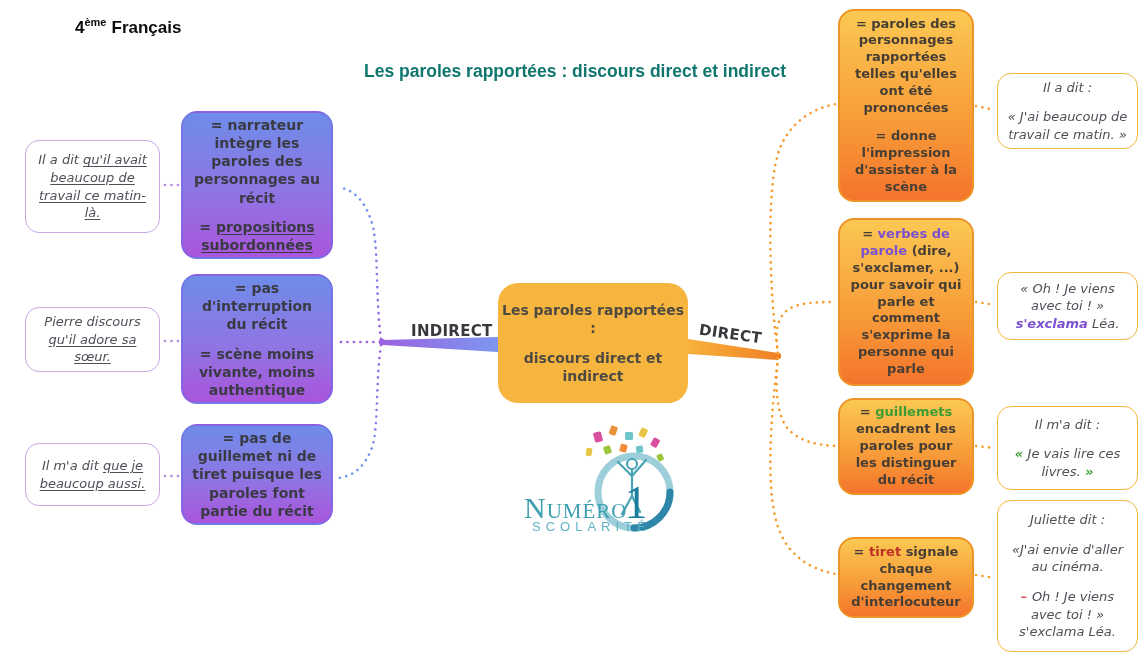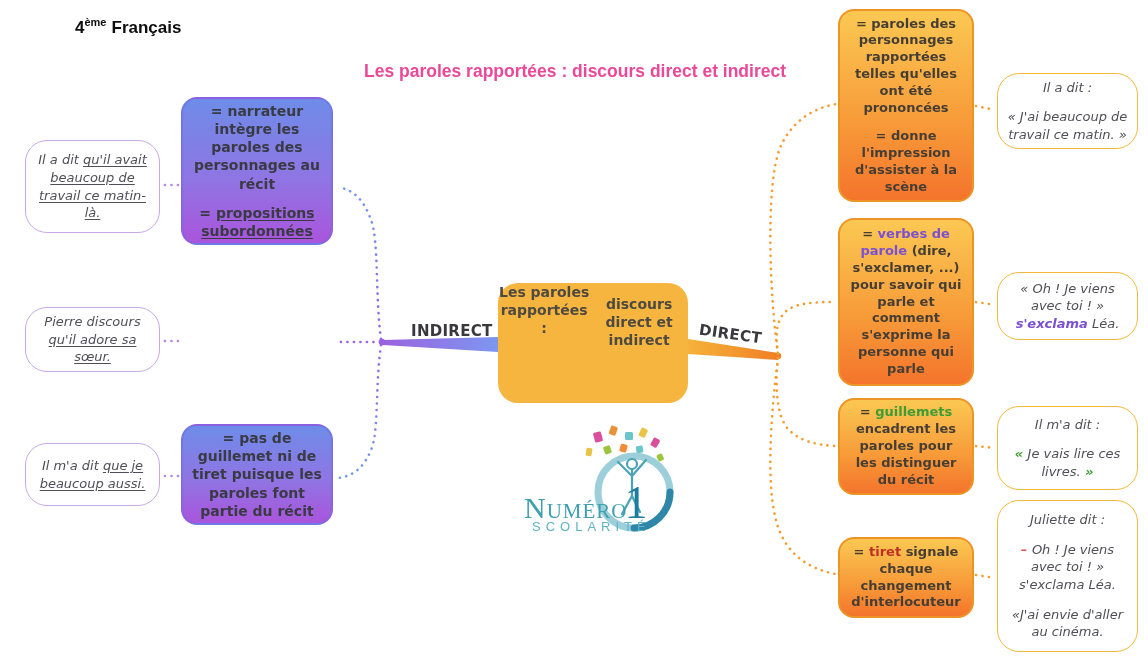--- a/index.html
+++ b/index.html
@@ -6,63 +6,63 @@
   .canvas{position:relative;width:1148px;height:664px;background:#fff;overflow:hidden;
           font-family:"DejaVu Sans","Liberation Sans",sans-serif;}
   .links{position:absolute;left:0;top:0;z-index:1;}
   .dotted{fill:none;stroke-width:2.6;stroke-linecap:round;stroke-dasharray:0.1 6.4;}
 
   .header{position:absolute;left:75px;top:16px;z-index:2;font-family:"Liberation Sans",sans-serif;
           font-weight:bold;font-size:17px;color:#0d0d0d;}
   .header sup{font-size:11px;}
   .header .subj{margin-left:5px;}
   .title{position:absolute;left:285px;top:61px;width:580px;z-index:2;text-align:center;margin:0;
-         font-family:"Liberation Sans",sans-serif;font-weight:bold;font-size:17.5px;color:#ec4899;}
+         font-family:"Liberation Sans",sans-serif;font-weight:bold;font-size:17.5px;color:#0f766e;}
 
   .node,.example{position:absolute;z-index:2;box-sizing:border-box;display:flex;flex-direction:column;
                  justify-content:center;align-items:center;text-align:center;}
   .concept{border-radius:16px;font-weight:bold;padding:6px 9px;}
   .concept p{margin:0;line-height:1.3;}
   .concept p + p{margin-top:11px;}
   .purple{background:linear-gradient(180deg,#6E8CE9 0%,#8F75E3 55%,#AA55DC 100%);
           border:2px solid rgba(112,106,228,.55);font-size:14px;color:#3A3A44;}
   .orange{background:linear-gradient(180deg,#FBC853 0%,#F79A38 60%,#F4742C 100%);
           border:2px solid #EE9425;font-size:13px;color:#463E34;}
 
-  .example{border-radius:22px;background:#fff;font-style:italic;font-size:13px;color:#4F4F58;padding:6px 8px;}
+  .example{border-radius:14px;background:#fff;font-style:italic;font-size:13px;color:#4F4F58;padding:6px 8px;}
   .example p{margin:0;line-height:1.35;}
   .example p + p{margin-top:12px;}
   .example.pb{border:1.5px solid #C9A9E6;}
   .example.ob{border:1.5px solid #F4B83E;}
 
   .u{text-decoration:underline;text-underline-offset:2px;}
   .bold{font-weight:bold;}
   .hl-purple{color:#7B50D2;}
   .hl-green{color:#3E9C35;}
   .hl-red{color:#BE3026;}
   .hl-dash{color:#D9534F;}
 
-  .pb1{left:181px;top:97px;width:152px;height:148px;}
+  .pb1{left:181px;top:111px;width:152px;height:148px;}
   .pb2{left:181px;top:274px;width:152px;height:130px;}
   .pb3{left:181px;top:424px;width:152px;height:101px;}
   .wl1{left:25px;top:140px;width:135px;height:93px;}
   .wl2{left:25px;top:307px;width:135px;height:65px;}
   .wl3{left:25px;top:443px;width:135px;height:63px;}
 
   .ob1{left:838px;top:9px;width:136px;height:193px;}
   .ob2{left:838px;top:218px;width:136px;height:168px;}
   .ob3{left:838px;top:398px;width:136px;height:97px;}
   .ob4{left:838px;top:537px;width:136px;height:81px;}
   .wr1{left:997px;top:73px;width:141px;height:76px;}
   .wr2{left:997px;top:272px;width:141px;height:68px;}
   .wr3{left:997px;top:406px;width:141px;height:84px;}
   .wr4{left:997px;top:500px;width:141px;height:152px;}
 
   .center-node{position:absolute;z-index:2;left:498px;top:283px;width:190px;height:120px;
-               background:#F6B53E;border-radius:20px;display:flex;flex-direction:row;
+               background:#F6B53E;border-radius:20px;display:flex;flex-direction:column;
                justify-content:center;text-align:center;font-weight:bold;font-size:14px;color:#4E4A42;}
   .center-node p{margin:0;line-height:1.3;}
   .center-node p + p{margin-top:12px;}
 
   .branch-label{position:absolute;z-index:3;font-weight:bold;font-size:15px;color:#38383d;letter-spacing:.3px;}
   .indirect-label{left:396px;top:322px;margin-left:15px;}
   .direct-label{left:699px;top:325px;transform:rotate(8deg);}
 
   .logo{position:absolute;z-index:2;left:522px;top:424px;width:180px;height:138px;}
   .logo svg{position:absolute;left:0;top:0;}
@@ -134,20 +134,24 @@
     <p>discours direct et indirect</p>
   </div>
 
   <div class="branch-label indirect-label">INDIRECT</div>
   <div class="branch-label direct-label">DIRECT</div>
 
   <div class="node concept purple pb1">
     <p>= narrateur intègre les paroles des personnages au récit</p>
     <p><span>= </span><span class="u">propositions subordonnées</span></p>
   </div>
+  <div class="node concept purple pb2">
+    <p>= pas d'interruption du récit</p>
+    <p>= scène moins vivante, moins authentique</p>
+  </div>
   <div class="node concept purple pb3">
     <p>= pas de guillemet ni de tiret puisque les paroles font partie du récit</p>
   </div>
 
   <div class="example pb wl1">
     <p><span>Il a dit </span><span class="u">qu'il avait beaucoup de travail ce matin-là.</span></p>
   </div>
   <div class="example pb wl2">
     <p><span>Pierre discours </span><span class="u">qu'il adore sa sœur.</span></p>
   </div>
@@ -175,22 +179,22 @@
   </div>
   <div class="example ob wr2">
     <p><span>« Oh ! Je viens avec toi ! » </span><span class="hl-purple bold">s'exclama</span><span> Léa.</span></p>
   </div>
   <div class="example ob wr3">
     <p>Il m'a dit :</p>
     <p><span class="hl-green bold">« </span><span>Je vais lire ces livres.</span><span class="hl-green bold"> »</span></p>
   </div>
   <div class="example ob wr4">
     <p>Juliette dit :</p>
+    <p>«J'ai envie d'aller au cinéma.</p>
     <p><span class="hl-dash bold">– </span><span>Oh ! Je viens avec toi ! » s'exclama Léa.</span></p>
-    <p>«J'ai envie d'aller au cinéma.</p>
   </div>
 
   <div class="logo">
     <svg width="180" height="138" viewBox="0 0 180 138">
       <circle cx="112" cy="68" r="36" fill="none" stroke="#8CC7D4" stroke-width="7" opacity="0.85"></circle>
       <path d="M112,104 A36,36 0 0 0 148,68" fill="none" stroke="#2E86A8" stroke-width="7" stroke-linecap="round"></path>
       <g stroke="#4AA3B5" stroke-width="2.2" fill="none" stroke-linecap="round">
         <circle cx="110" cy="40" r="5"></circle>
         <path d="M110,45 L110,72"></path>
         <path d="M110,52 L96,38"></path>

